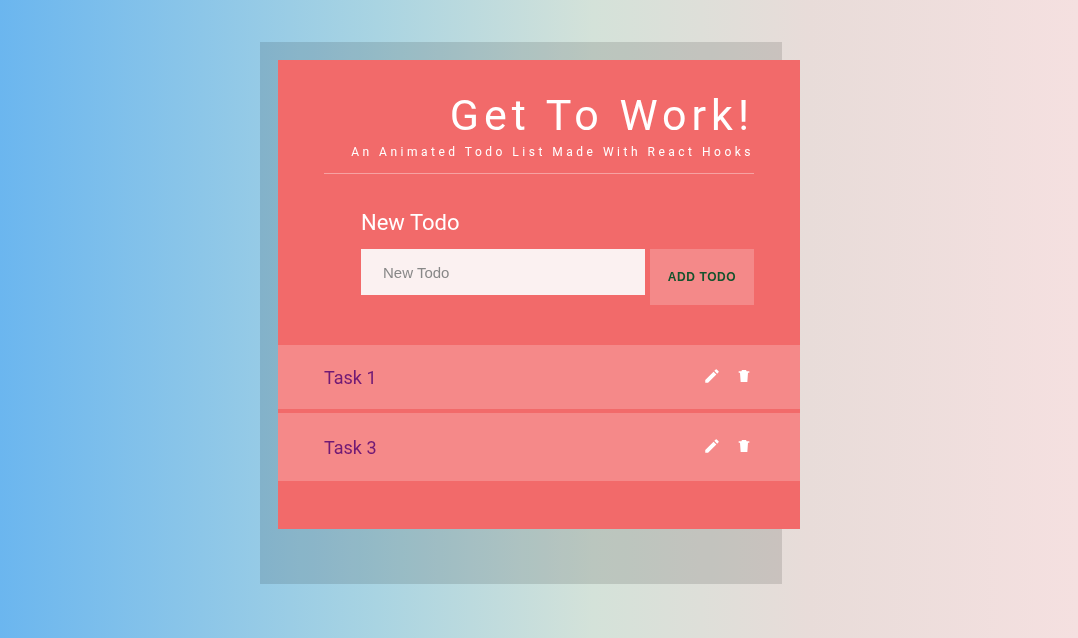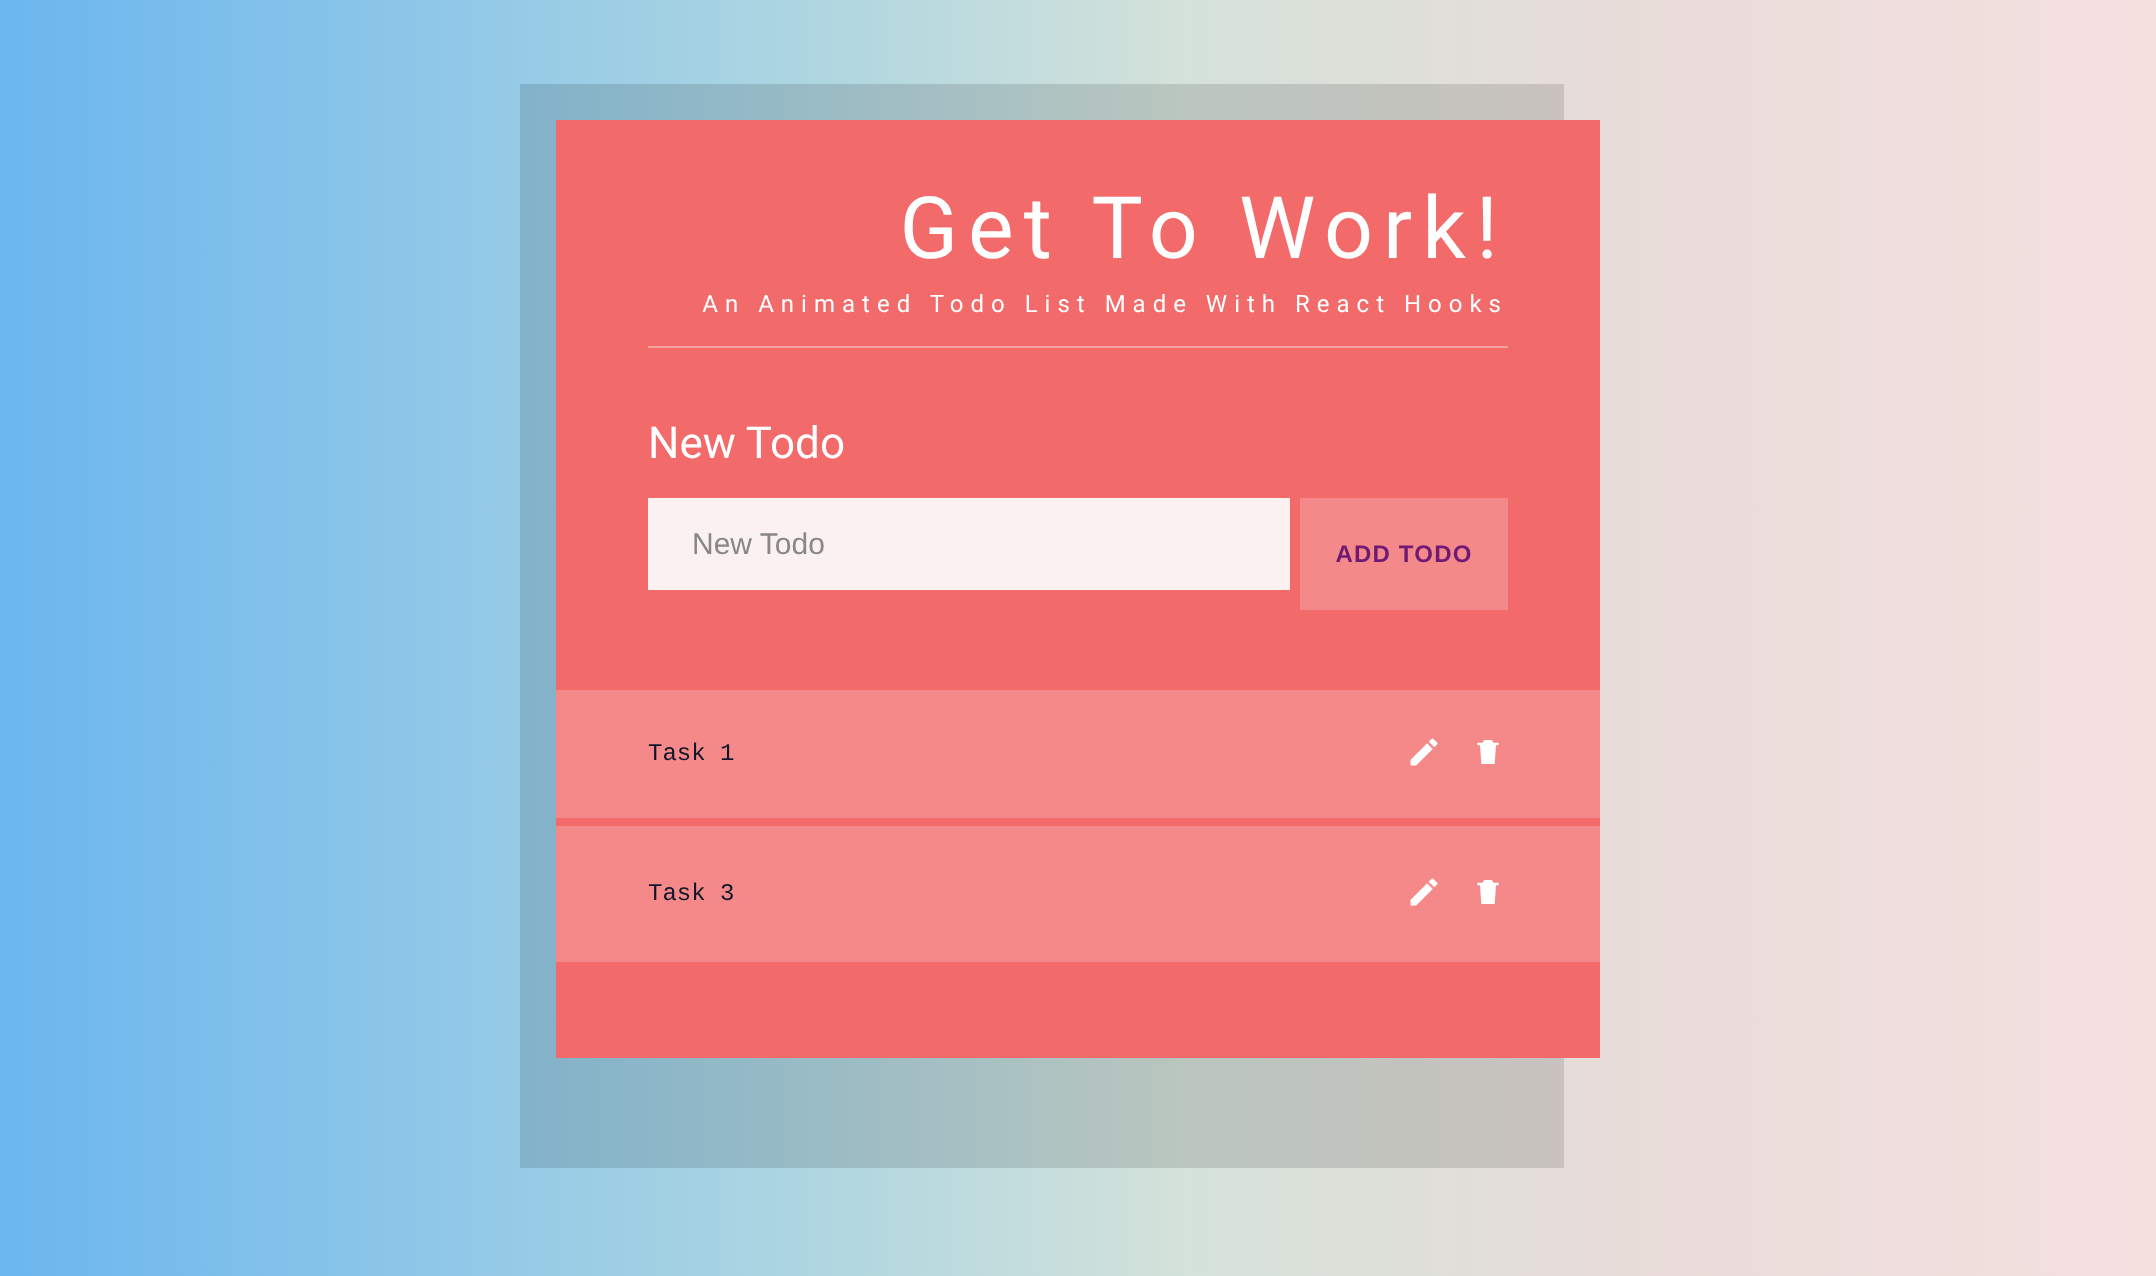--- a/index.html
+++ b/index.html
@@ -46,20 +46,21 @@
     color: #ffffff;
     font-size: 12px;
     letter-spacing: 3.5px;
     margin-top: 6px;
     padding-bottom: 14px;
     border-bottom: 1px solid rgba(255,255,255,0.38);
     text-align: right;
   }
   .new-todo-section {
     padding: 36px 46px 40px 46px;
+    margin-left: 37px;
   }
   .new-todo-label {
     color: #ffffff;
     font-size: 22px;
     font-weight: 400;
     margin-bottom: 14px;
   }
   .input-row {
     display: flex;
     gap: 5px;
@@ -73,41 +74,40 @@
     font-size: 15px;
     color: #555;
     outline: none;
   }
   .todo-input::placeholder { color: #888; }
   .add-btn {
     width: 104px;
     height: 56px;
     background: #f48989;
     border: none;
-    color: #701a75;
+    color: #14532d;
     font-size: 12px;
     letter-spacing: 0.6px;
     font-weight: 600;
     cursor: pointer;
   }
   .task-list { }
   .task-row {
     display: flex;
     align-items: center;
     justify-content: space-between;
     height: 68px;
     padding: 0 46px;
     background: #f58989;
     border-bottom: 4px solid #f26a6a;
   }
   .task-row:last-child { border-bottom: none; justify-content: space-between; }
   .task-label {
-    color: #0f172a;
-    font-size: 12px;
-    font-family: Liberation Mono, monospace;
+    color: #701a75;
+    font-size: 18px;
   }
   .task-actions {
     display: flex;
     gap: 12px;
     align-items: center;
   }
   .icon-btn {
     background: none;
     border: none;
     color: #ffffff;

